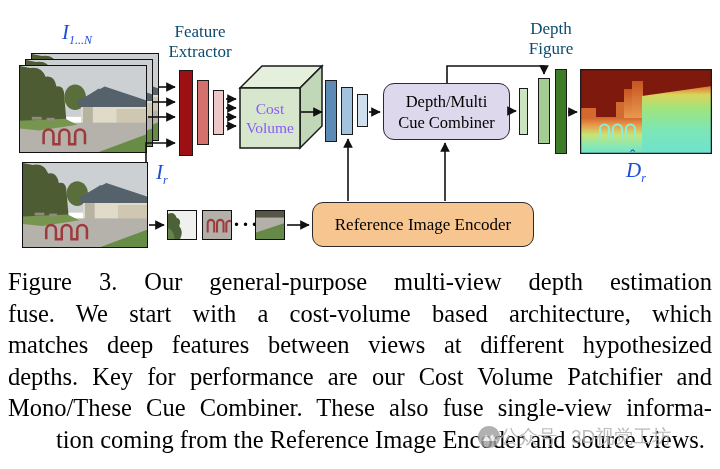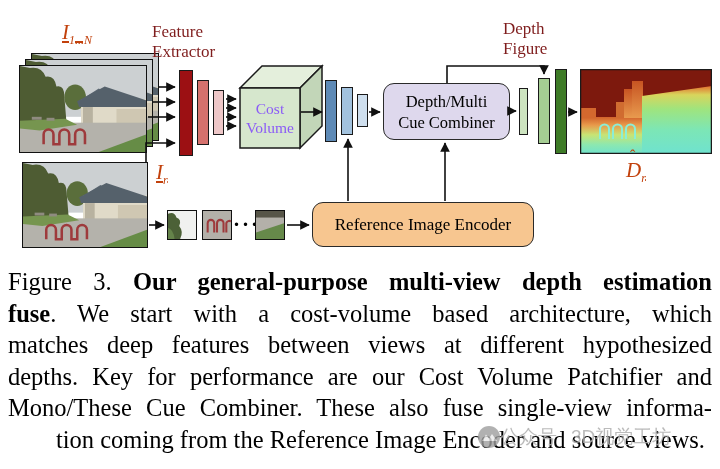--- a/index.html
+++ b/index.html
@@ -4,37 +4,37 @@
 <style>
   html,body{margin:0;padding:0;background:#fff;}
   .canvas{position:relative;width:720px;height:469px;background:#ffffff;overflow:hidden;
           font-family:"Liberation Serif", serif;}
   .abs{position:absolute;}
   
   .photo-frame{position:absolute;width:128px;height:88px;background:#fff;
                border:1.5px solid #111;box-sizing:border-box;overflow:hidden;}
   .photo-frame svg{display:block;width:100%;height:100%;}
   .bar{position:absolute;border:1.5px solid #1a1a1a;box-sizing:border-box;}
-  .dlabel{position:absolute;text-align:left;font-size:17px;line-height:20px;color:#7f1d1d;}
-  .mathlbl{position:absolute;font-style:italic;font-size:21px;color:#c2410c;text-decoration:underline;}
+  .dlabel{position:absolute;text-align:center;font-size:17px;line-height:20px;color:#0c4a6e;}
+  .mathlbl{position:absolute;font-style:italic;font-size:21px;color:#1d4ed8;}
   .mathlbl sub{font-size:12px;font-style:italic;}
   .hatwrap{position:relative;display:inline-block;}
   .hatwrap .hat{position:absolute;left:4px;top:-11px;font-size:16px;font-style:normal;}
   .roundbox{position:absolute;border:1.6px solid #2a2a2a;border-radius:11px;box-sizing:border-box;
             display:flex;flex-direction:column;align-items:center;justify-content:center;
             font-size:16.5px;line-height:21px;text-align:center;color:#000;}
   .cube-label{position:absolute;text-align:center;font-size:15.5px;line-height:19px;color:#8b5cf6;}
   .patch{position:absolute;width:30px;height:30px;border:1.7px solid #111;box-sizing:border-box;overflow:hidden;}
   .patch svg{display:block;width:100%;height:100%;}
   .dots{position:absolute;font-size:21px;font-weight:bold;letter-spacing:2px;color:#000;}
   
   .caption{position:absolute;left:8px;top:266px;width:704px;color:#000;}
   .cap-line{font-size:24.5px;line-height:31.5px;text-align:justify;text-align-last:justify;white-space:nowrap;}
   .cap-line.last{text-align-last:left;margin-left:48px;}
-  .cap-line b{font-weight:bold;}
+  .cap-line b{font-weight:normal;}
   
   .watermark{position:absolute;left:478px;top:424px;display:flex;align-items:center;
              color:rgba(175,175,175,0.85);font-size:19px;font-family:"Liberation Sans", sans-serif;
              pointer-events:none;}
   .wm-icon{width:22px;height:22px;flex:0 0 auto;opacity:.8;}
   .wm-gap{width:14px;}
 </style>
 </head>
 <body>
 

